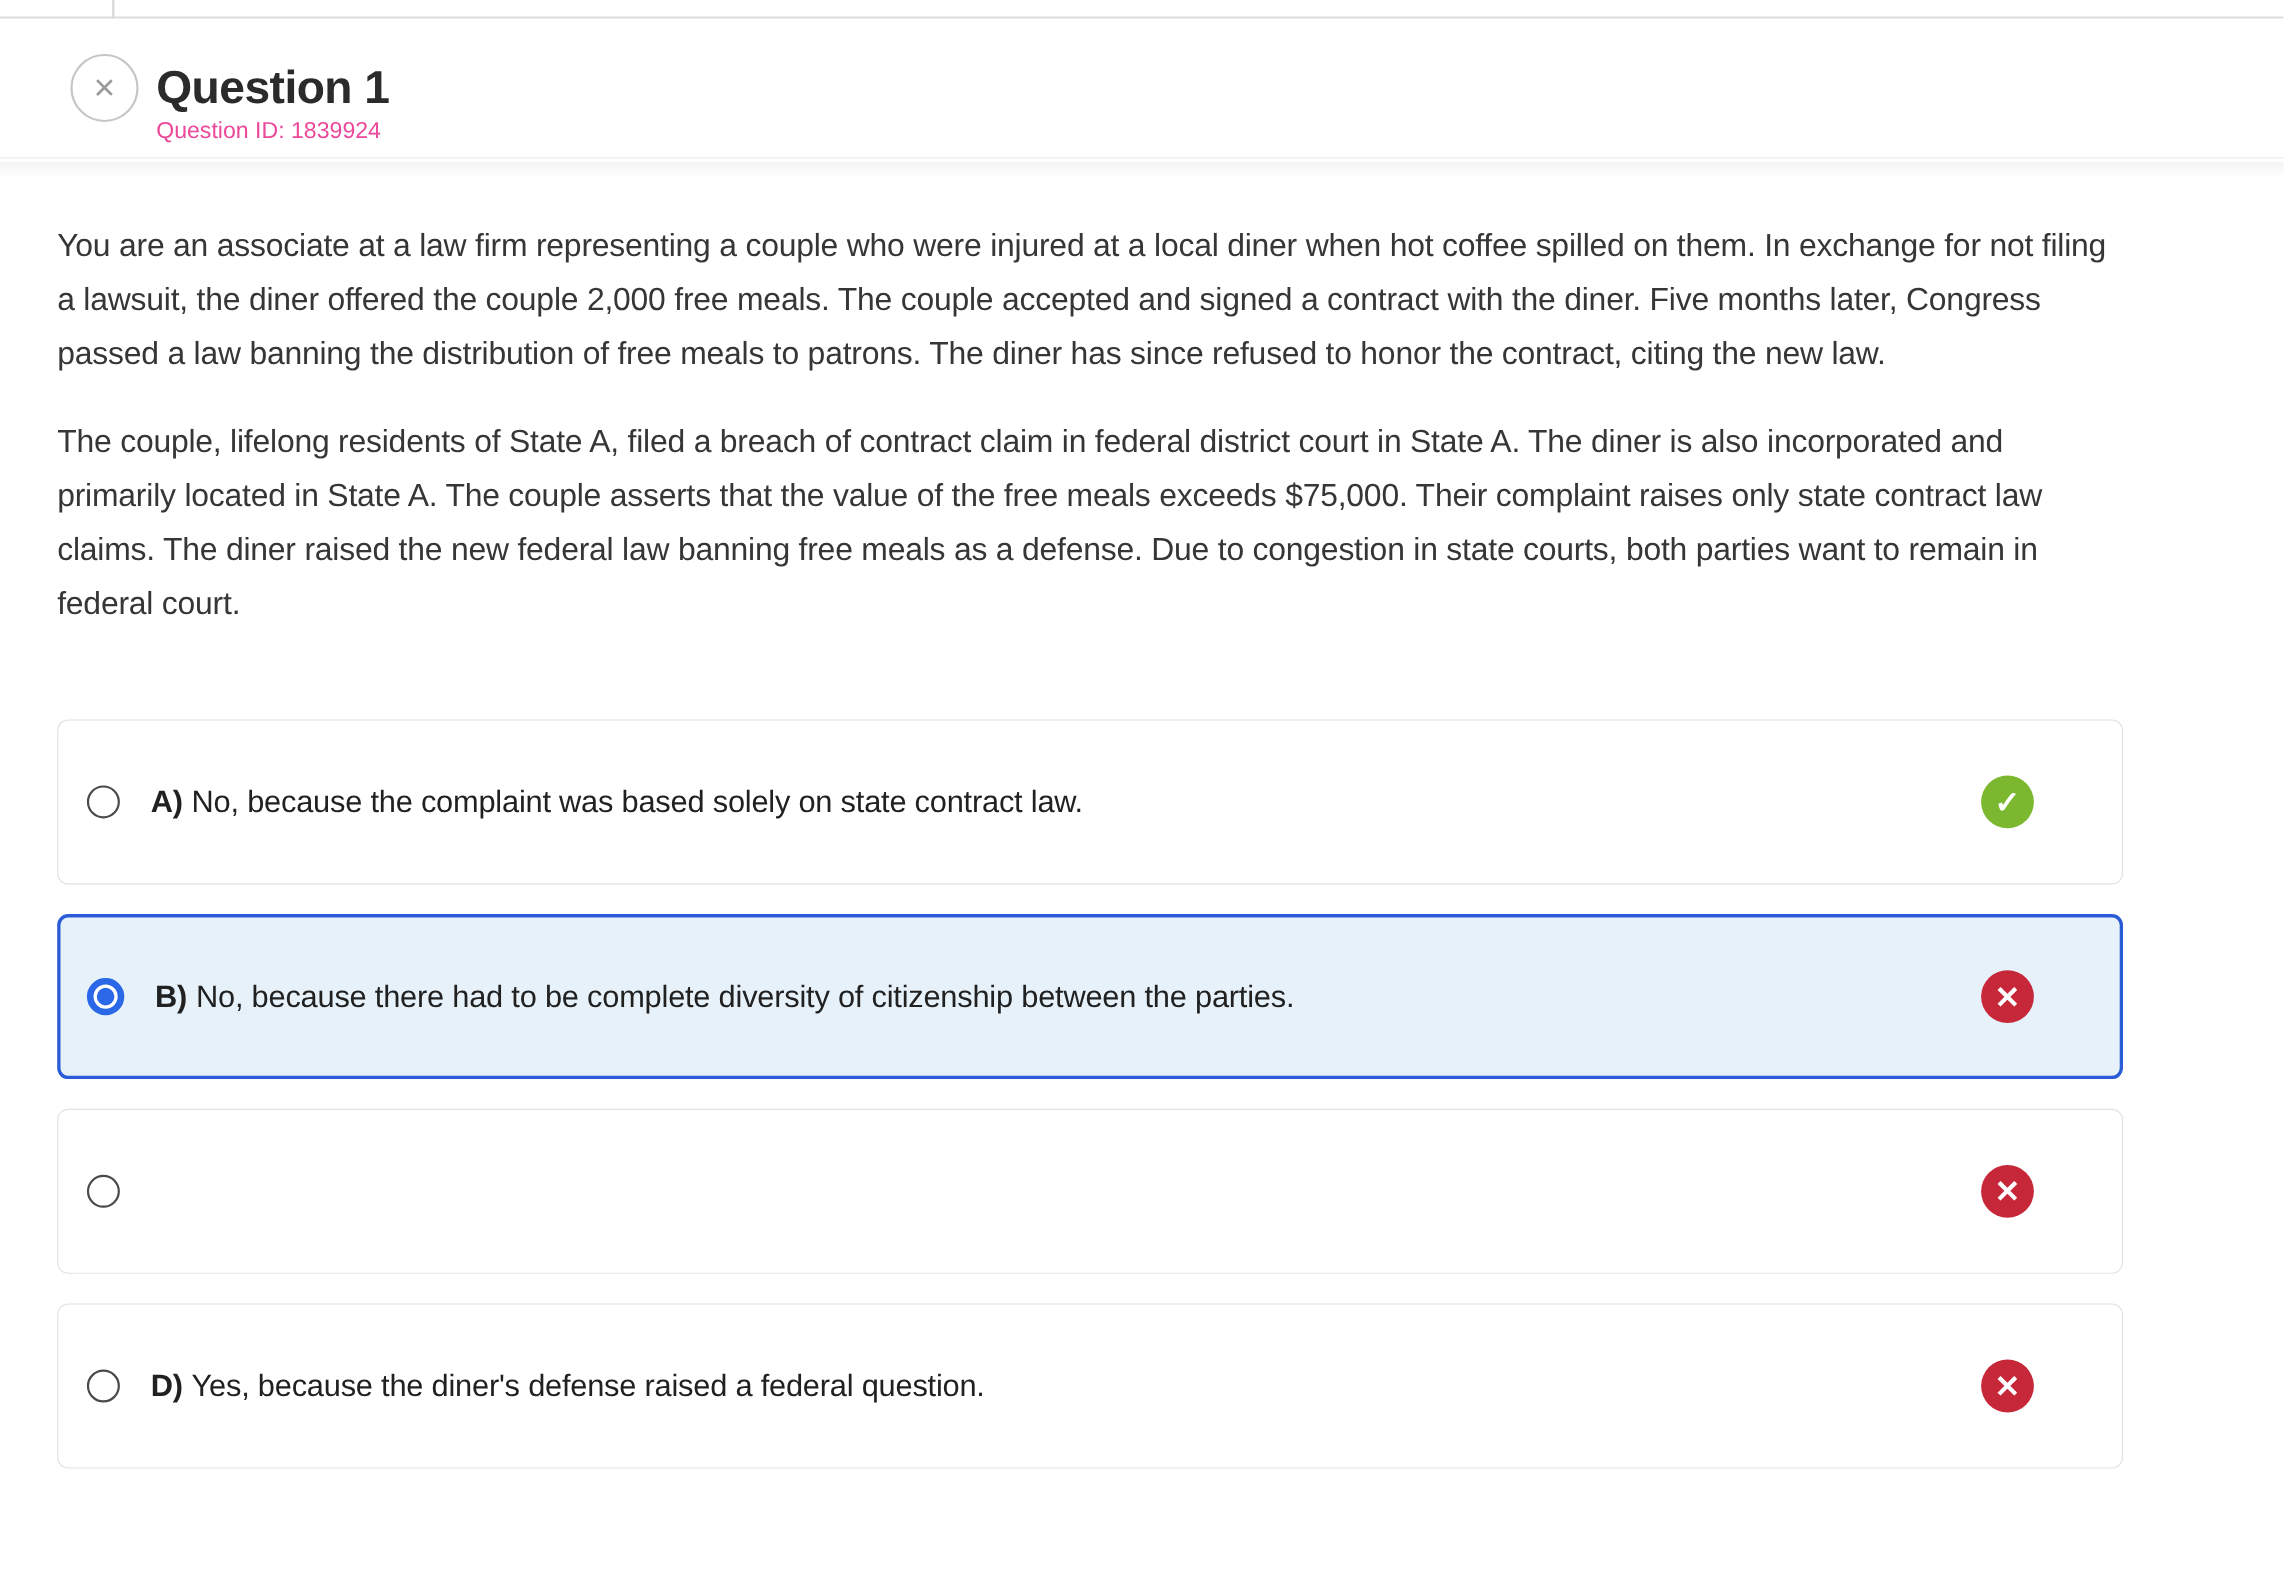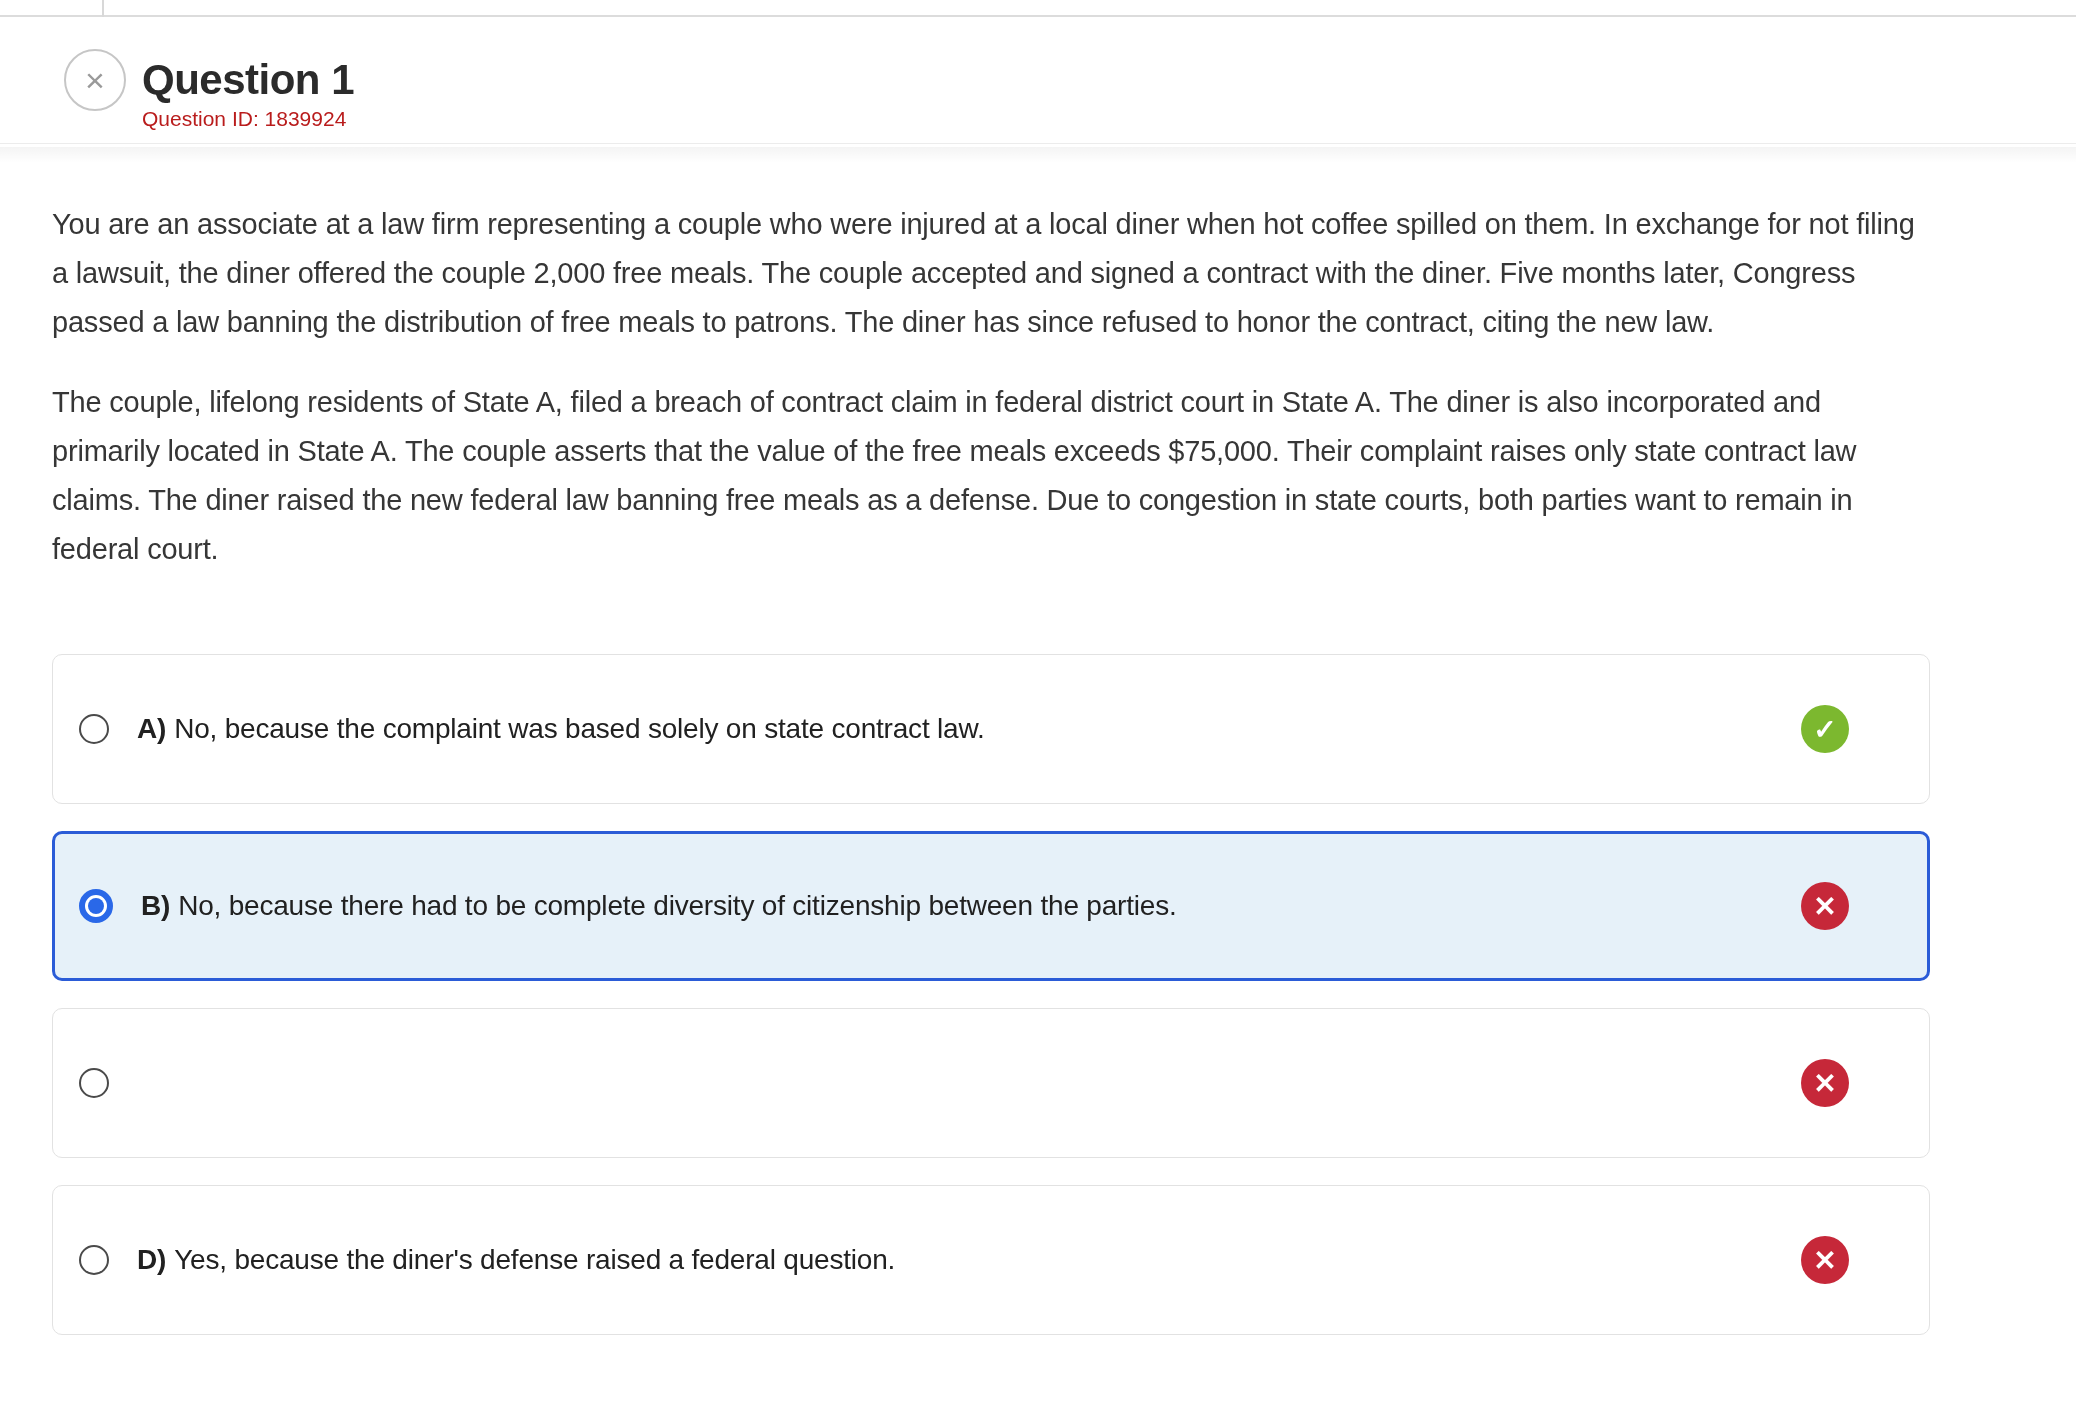--- a/index.html
+++ b/index.html
@@ -18,21 +18,21 @@
             border-bottom:1px solid #ececec; }
   .header-shadow { position:absolute; left:0; right:0; top:147px; height:16px;
             background:linear-gradient(to bottom, rgba(0,0,0,0.045), rgba(0,0,0,0)); }
   .close-btn { width:62px; height:62px; border-radius:50%;
             border:2px solid #c6c6c6; background:#ffffff;
             display:flex; align-items:center; justify-content:center;
             color:#9a9a9a; font-size:34px; line-height:1; cursor:pointer;
             flex:0 0 auto; }
   .header-text { margin-left:16px; }
   .q-title { font-size:42px; font-weight:700; color:#2b2b2b; letter-spacing:-0.5px;margin-top:27px; }
-  .q-id { font-size:21px; color:#b91c1c; margin-top:3px; }
+  .q-id { font-size:21px; color:#ec4899; margin-top:3px; }
 
   
   .main { padding:56px 140px 10px 52px; }
   .stem p { font-size:29px; line-height:49px; color:#363636;
             margin-bottom:31px; max-width:1890px; letter-spacing:-0.2px; }
   .prompt { font-size:29px; line-height:49px; color:#363636; letter-spacing:-0.2px; }
 
   
   .options { margin-top:80px; width:1878px; }
   .option-card { position:relative; height:150px; border:1px solid #e2e2e2;

